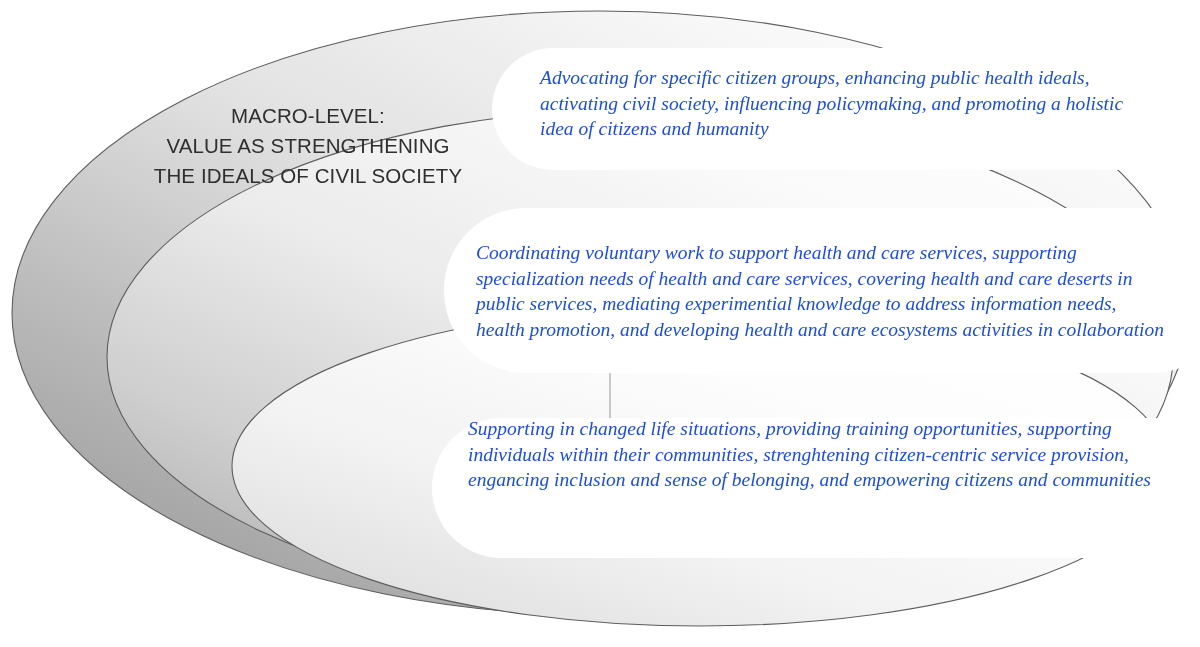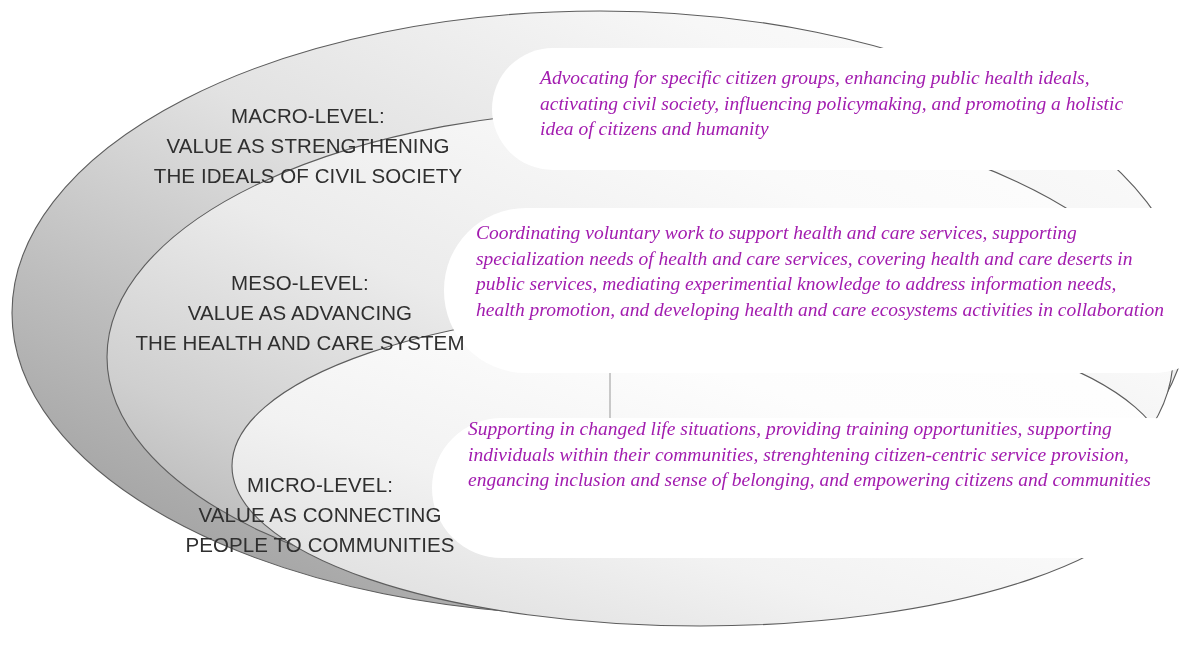--- a/index.html
+++ b/index.html
@@ -34,34 +34,34 @@
     font-size: 20.5px;
     line-height: 30px;
     letter-spacing: 0.1px;
     white-space: pre-line;
     pointer-events: none;
     margin-top: 40px;
   }
 
   .level-desc {
     position: absolute;
-    color: #a21caf;
+    color: #1d4ed8;
     font-family: "Liberation Serif", serif;
     font-style: italic;
     font-size: 19.5px;
     line-height: 25.5px;
     text-align: left;
   }
 
   #macro-heading { left: 148px; top: 61px;  width: 320px; }
   #meso-heading  { left: 130px; top: 228px; width: 340px; }
   #micro-heading { left: 175px; top: 430px; width: 290px; }
 
   #macro-desc { left: 540px; top: 65px;  width: 600px; }
-  #meso-desc  { left: 476px; top: 220px; width: 690px; }
+  #meso-desc  { left: 476px; top: 240px; width: 690px; }
   #micro-desc { left: 468px; top: 416px; width: 690px; }
 </style>
 </head>
 <body>
 
 <div id="diagram-root">
 
   <svg id="venn-svg" viewBox="0 0 1200 647" xmlns="http://www.w3.org/2000/svg">
     <defs>
       <linearGradient id="gradOuter" x1="1" y1="0" x2="0.05" y2="1">
@@ -106,25 +106,19 @@
 
     <line x1="610" y1="373" x2="610" y2="418" stroke="#b4b4b4" stroke-width="1.4"></line>
   </svg>
 
   <div class="level-heading" id="macro-heading">MACRO-LEVEL:
 VALUE AS STRENGTHENING
 THE IDEALS OF CIVIL SOCIETY</div>
 
   <div class="level-desc" id="macro-desc">Advocating for specific citizen groups, enhancing public health ideals, activating civil society, influencing policymaking, and promoting a holistic idea of citizens and humanity</div>
 
-  <div class="level-heading" id="meso-heading">MESO-LEVEL:
-VALUE AS ADVANCING
-THE HEALTH AND CARE SYSTEM</div>
 
   <div class="level-desc" id="meso-desc">Coordinating voluntary work to support health and care services, supporting specialization needs of health and care services, covering health and care deserts in public services, mediating experimential knowledge to address information needs, health promotion, and developing health and care ecosystems activities in collaboration</div>
 
-  <div class="level-heading" id="micro-heading">MICRO-LEVEL:
-VALUE AS CONNECTING
-PEOPLE TO COMMUNITIES</div>
 
   <div class="level-desc" id="micro-desc">Supporting in changed life situations, providing training opportunities, supporting individuals within their communities, strenghtening citizen-centric service provision, engancing inclusion and sense of belonging, and empowering citizens and communities</div>
 
 </div>
 
 </body></html>

